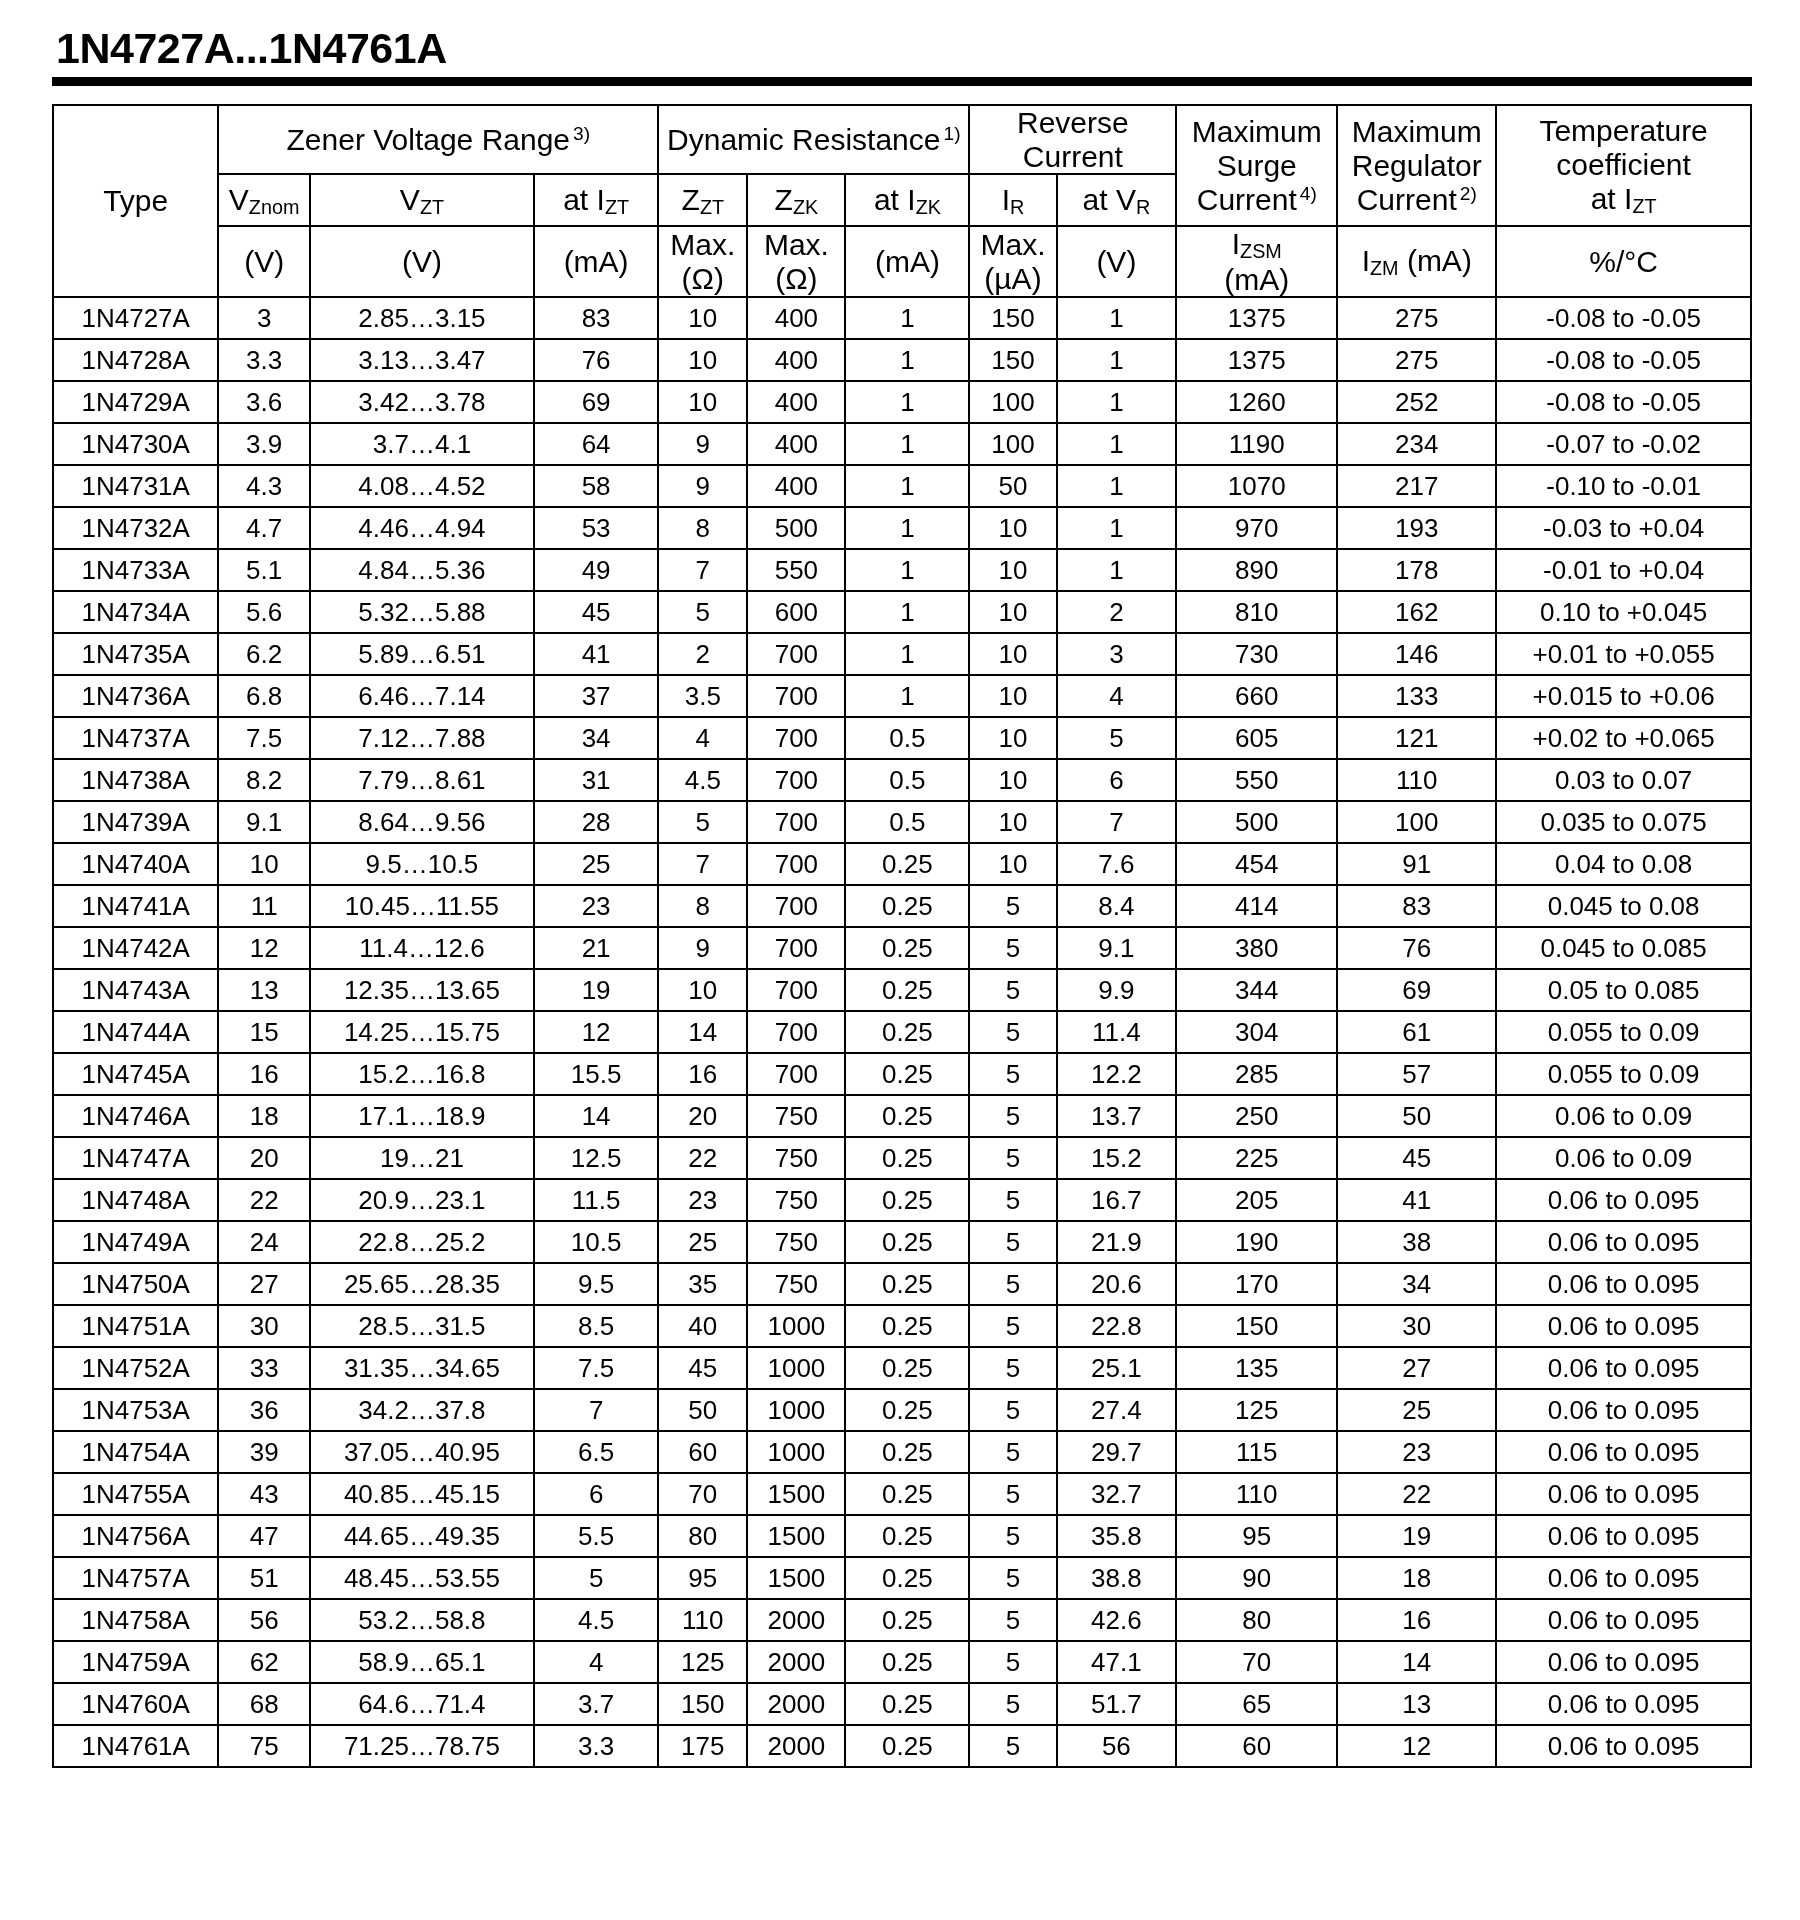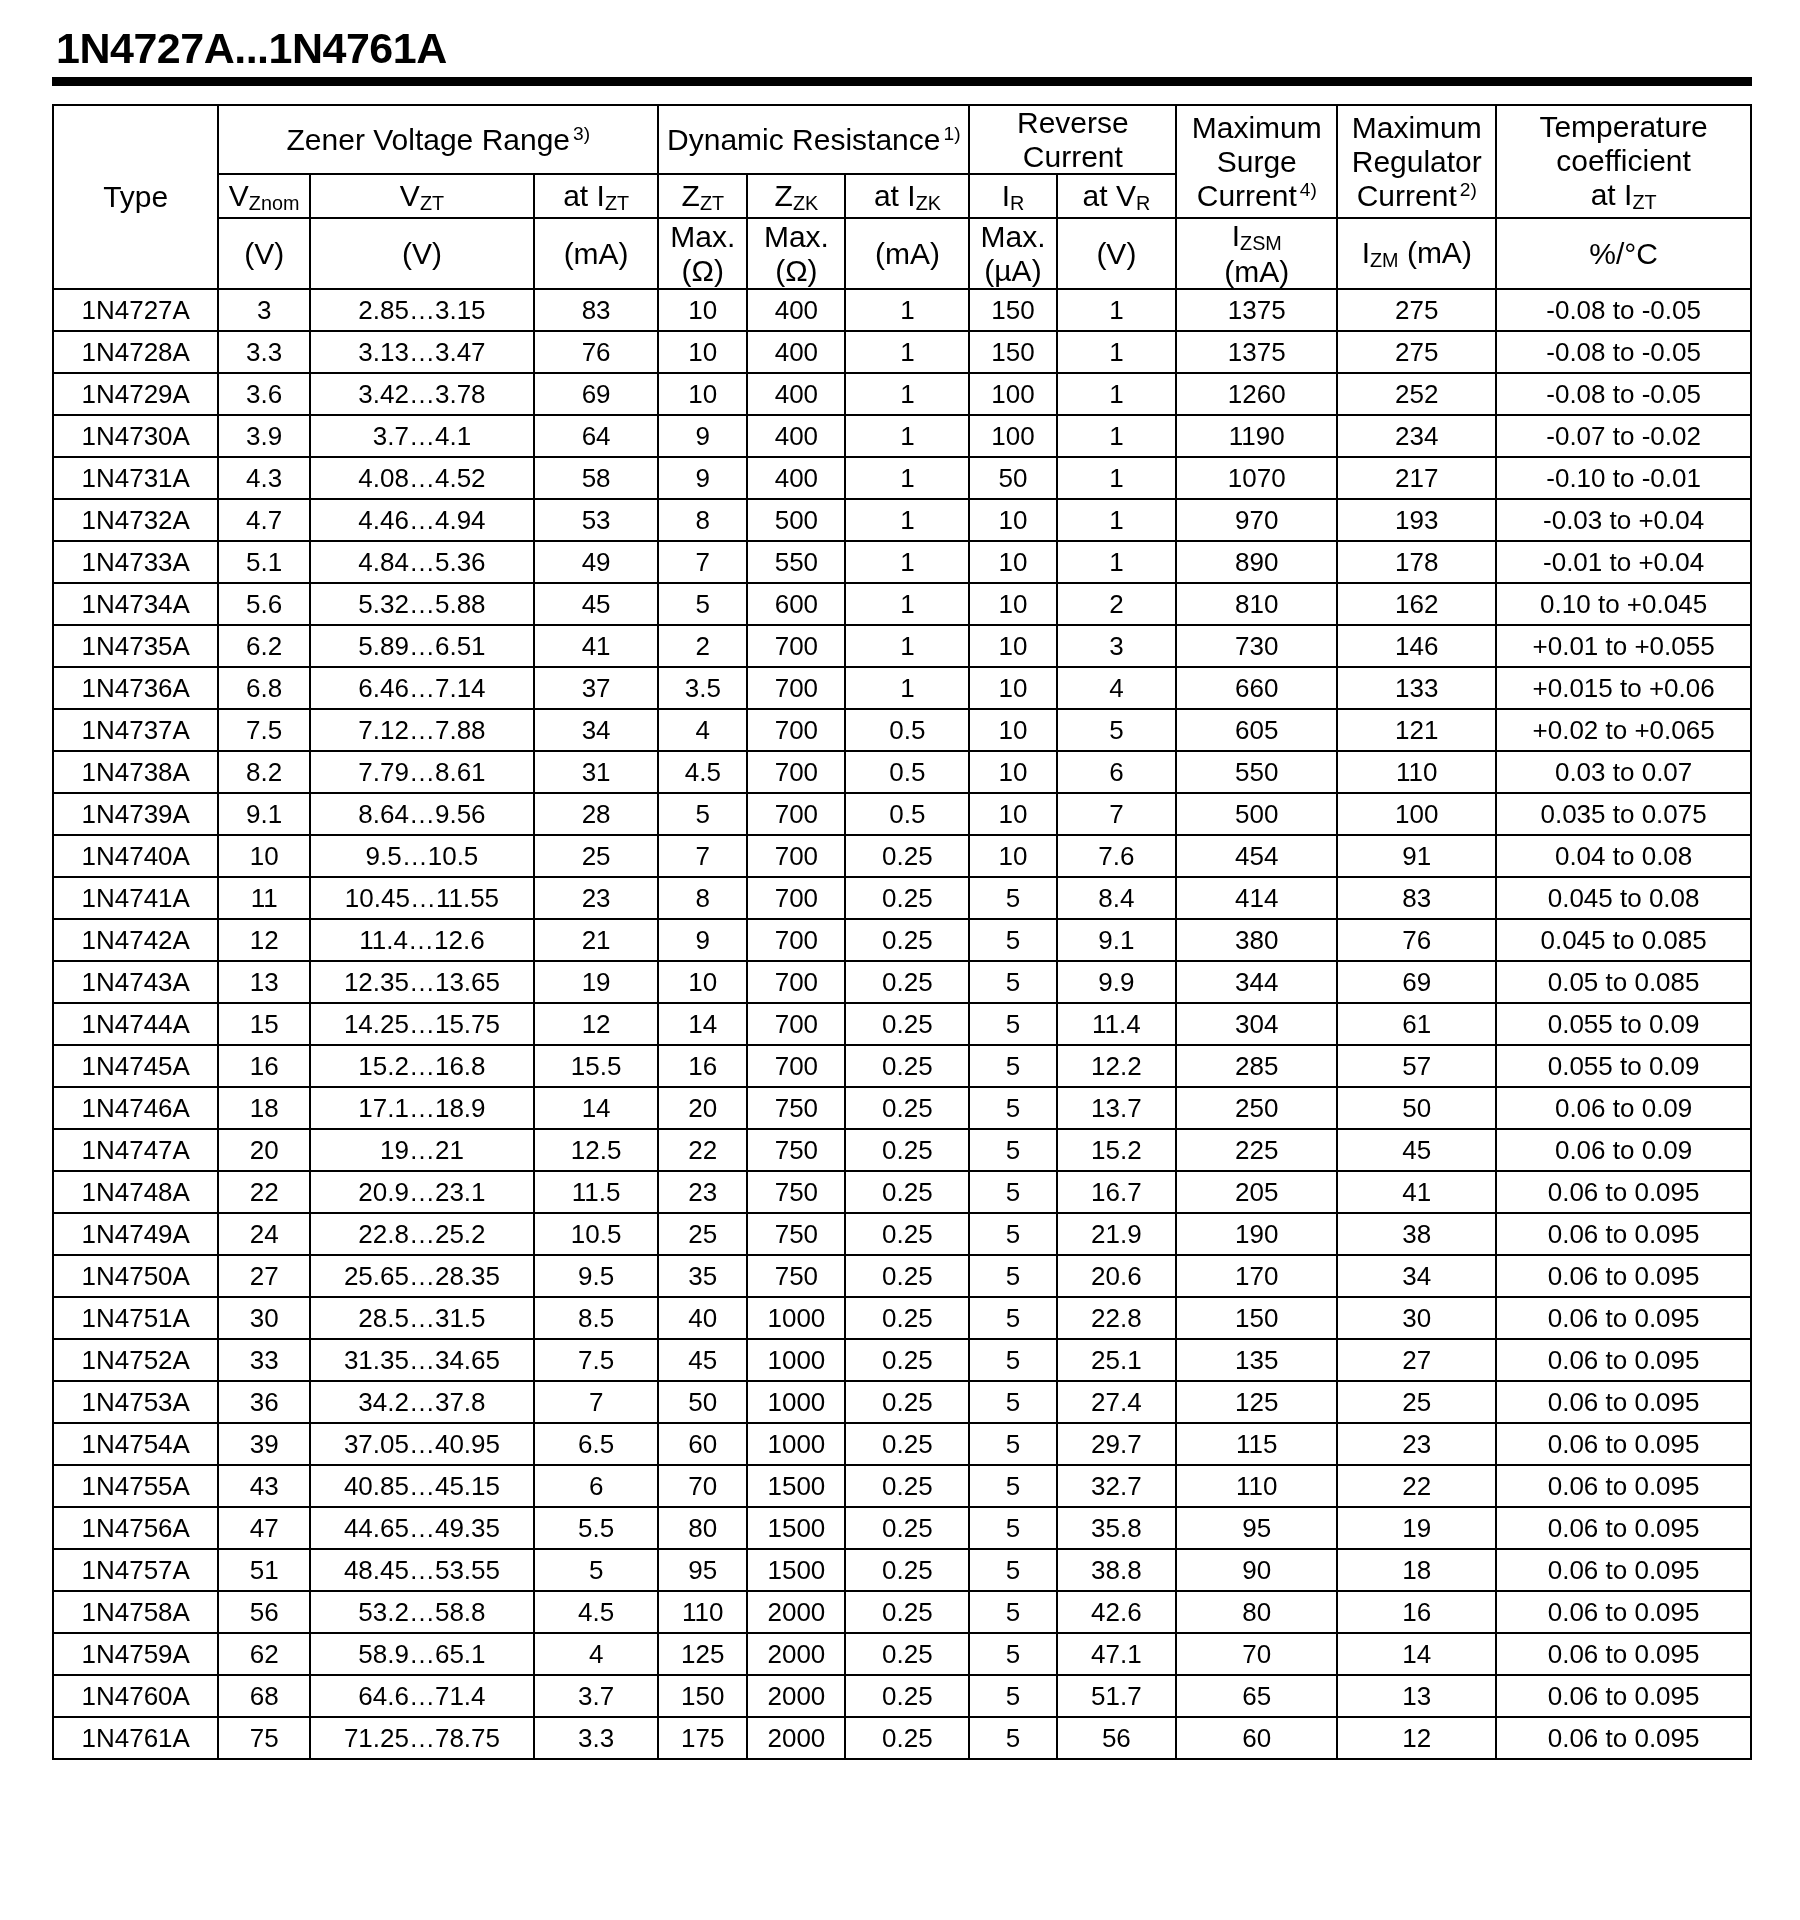--- a/index.html
+++ b/index.html
@@ -61,21 +61,21 @@
     font-size: 30px;
   }
   table.spec td {
     height: 40px;
     font-size: 26px;
   }
   td.type-cell {
     font-size: 26px;
   }
   .hdr-top { height: 60px; }
-  .hdr-mid { height: 44px; }
+  .hdr-mid { height: 52px; }
   .hdr-unit { height: 58px; }
   sub {
     font-size: 0.66em;
     vertical-align: -0.22em;
     letter-spacing: 0;
   }
   sup {
     font-size: 0.64em;
     vertical-align: 0.5em;
     margin-left: 3px;

